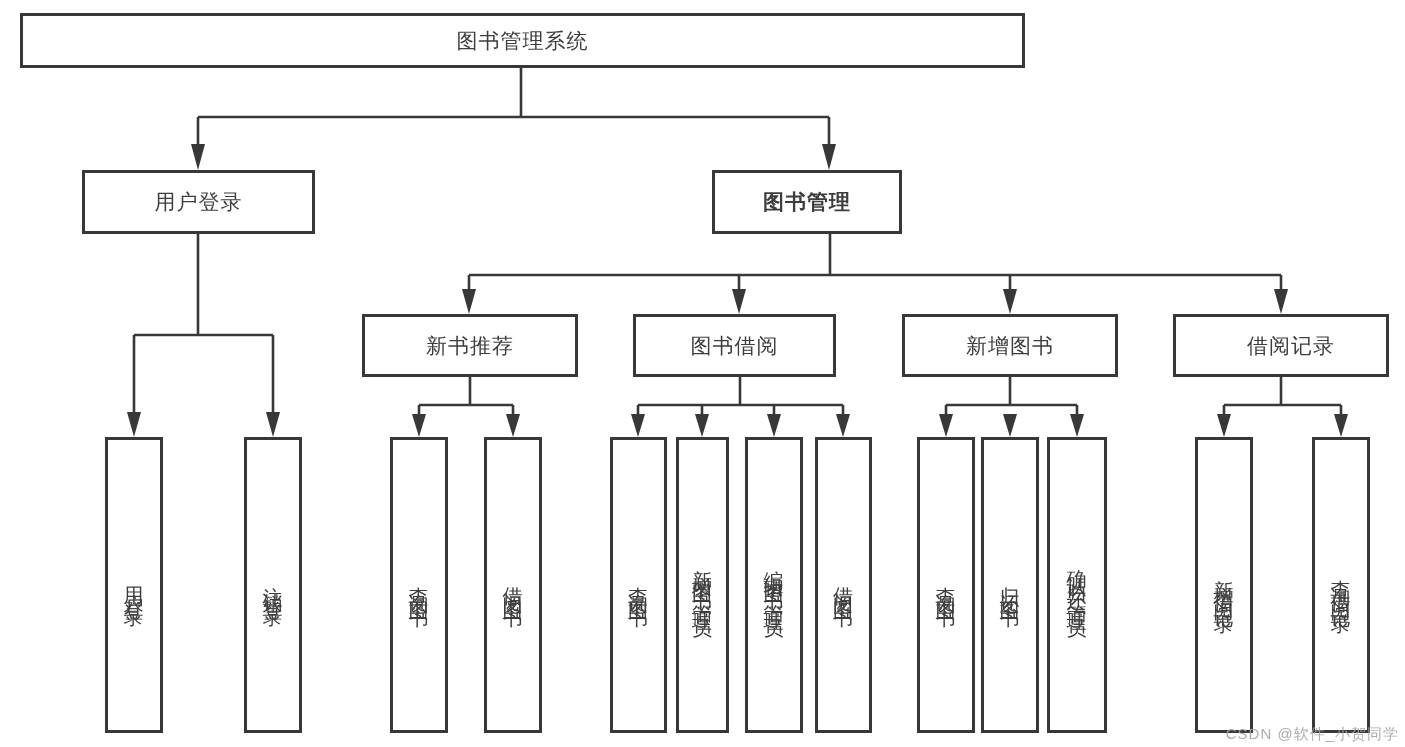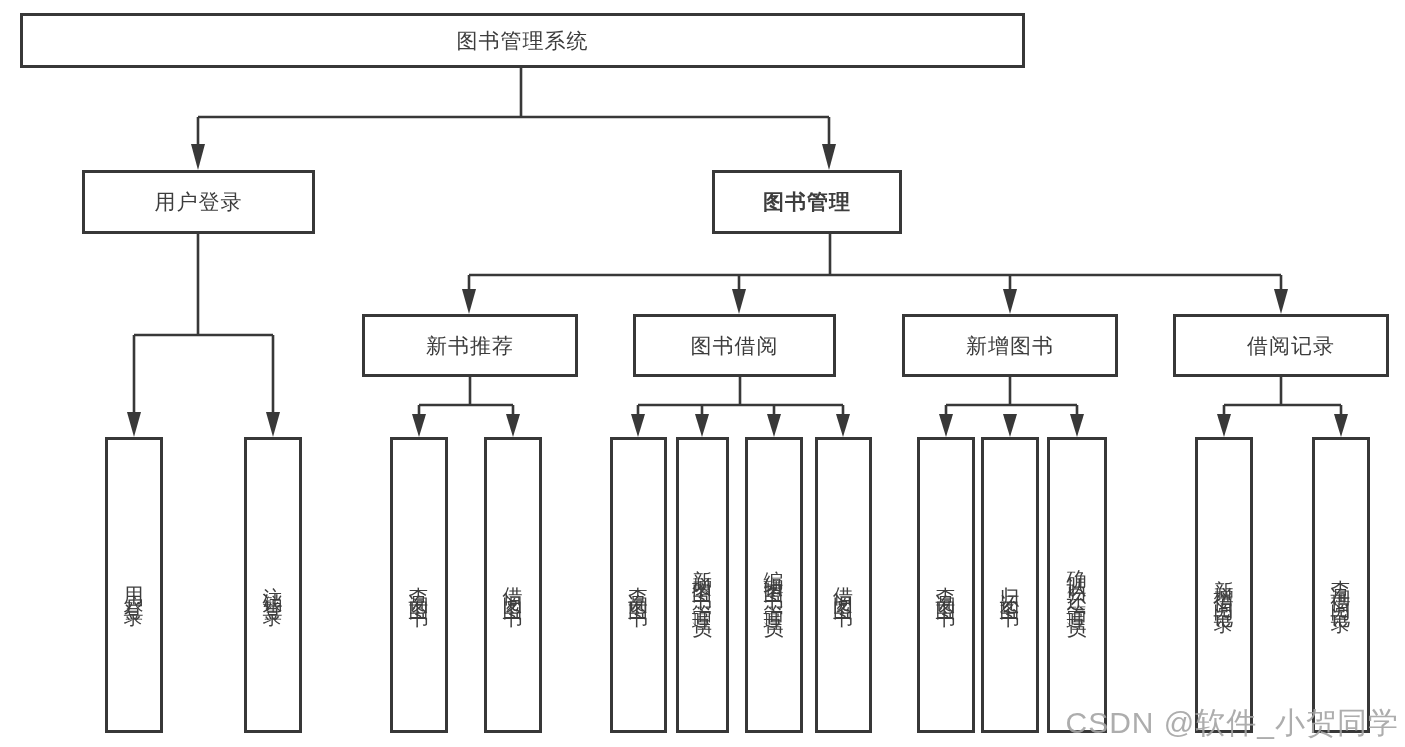--- a/index.html
+++ b/index.html
@@ -61,21 +61,21 @@
   .lf-9  { left: 917px;  width: 58px; }
   .lf-10 { left: 981px;  width: 58px; }
   .lf-11 { left: 1047px; width: 60px; }
   .lf-12 { left: 1195px; width: 58px; }
   .lf-13 { left: 1312px; width: 58px; }
   .watermark {
     position: absolute;
     right: 6px;
     bottom: 3px;
     z-index: 3;
-    font-size: 30px;
+    font-size: 15px;
     color: rgba(164, 164, 164, 0.9);
     letter-spacing: 1px;
     white-space: nowrap;
   }
 </style>
 </head>
 <body>
 
 <div id="canvas">
 

